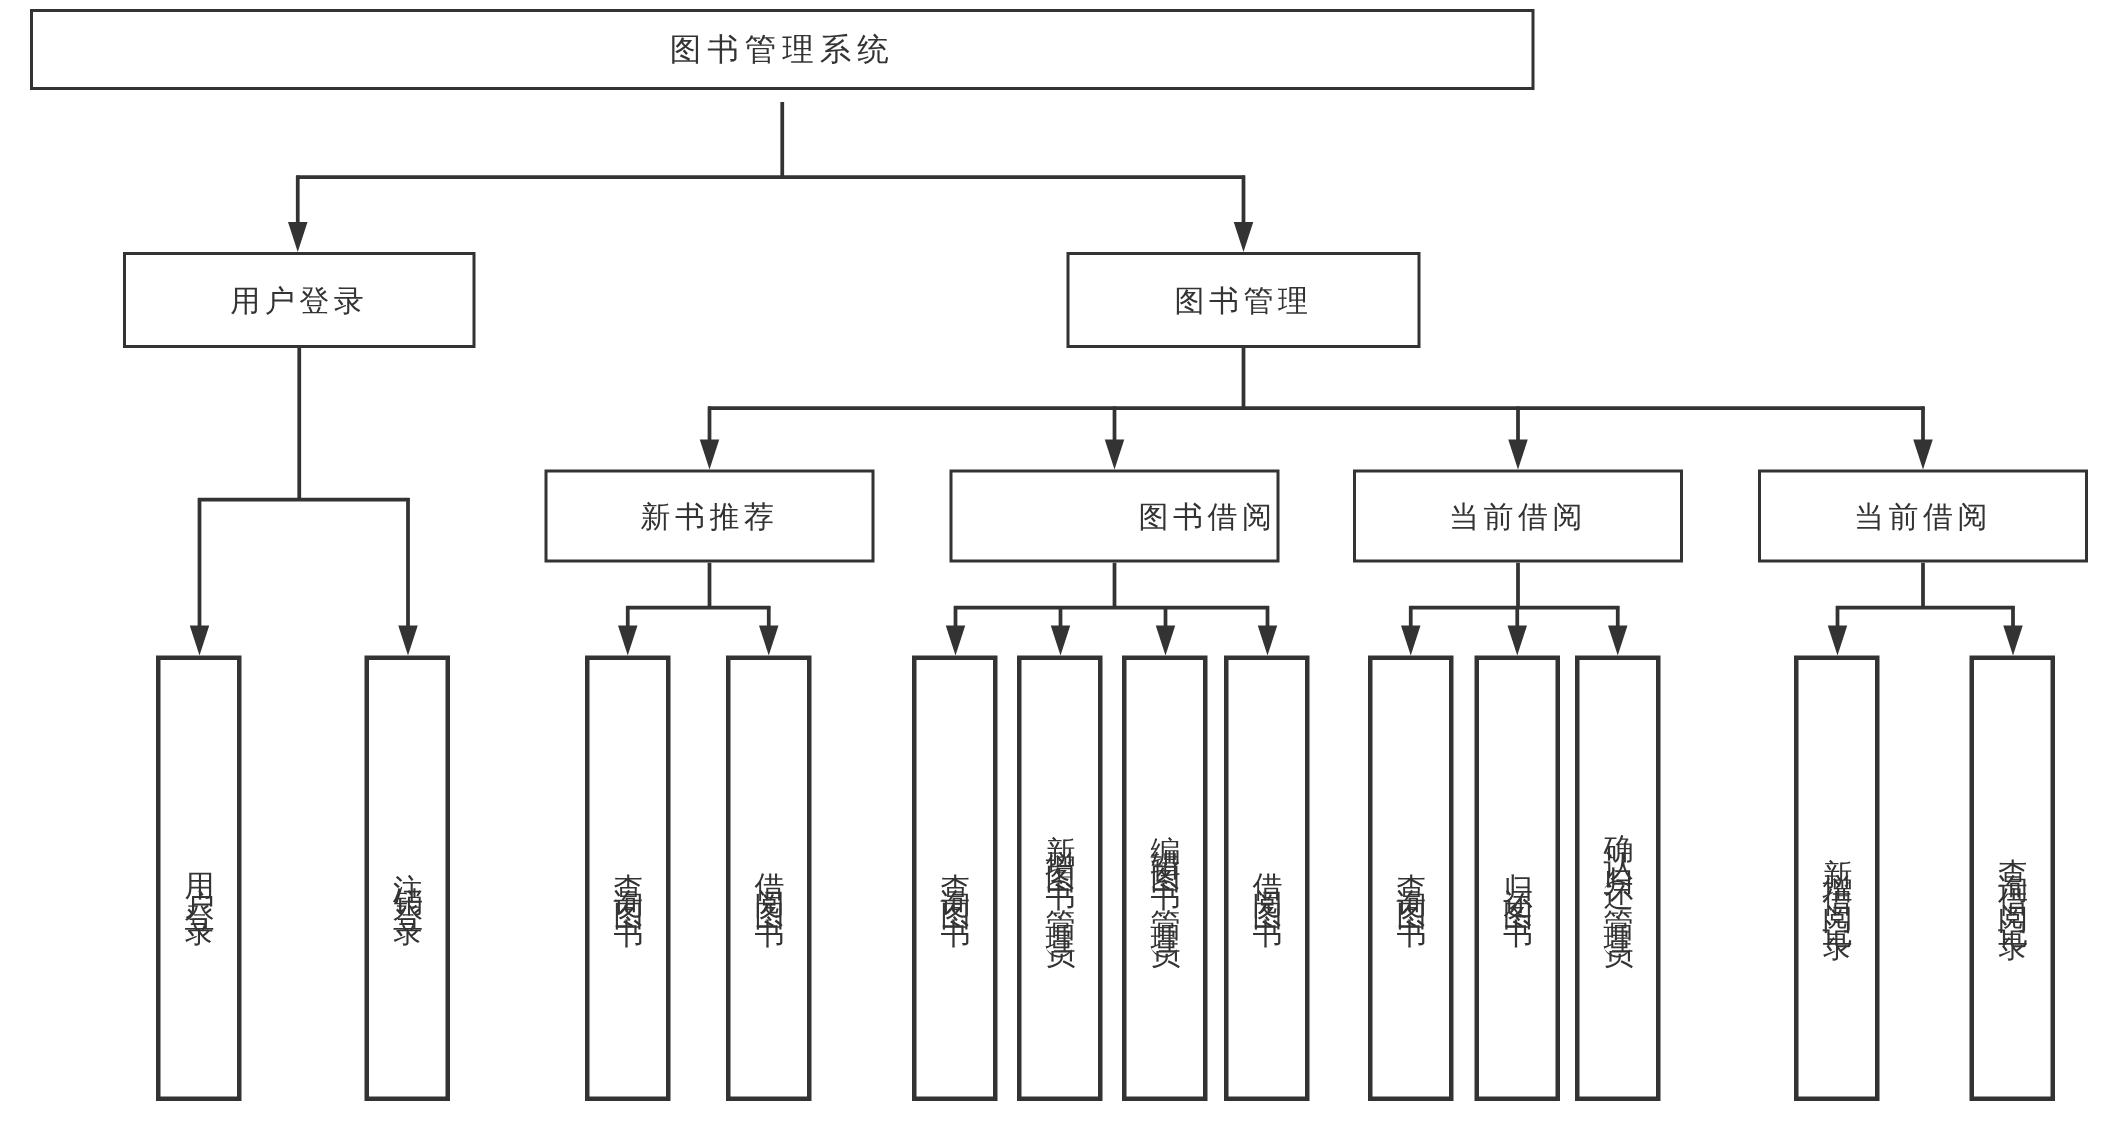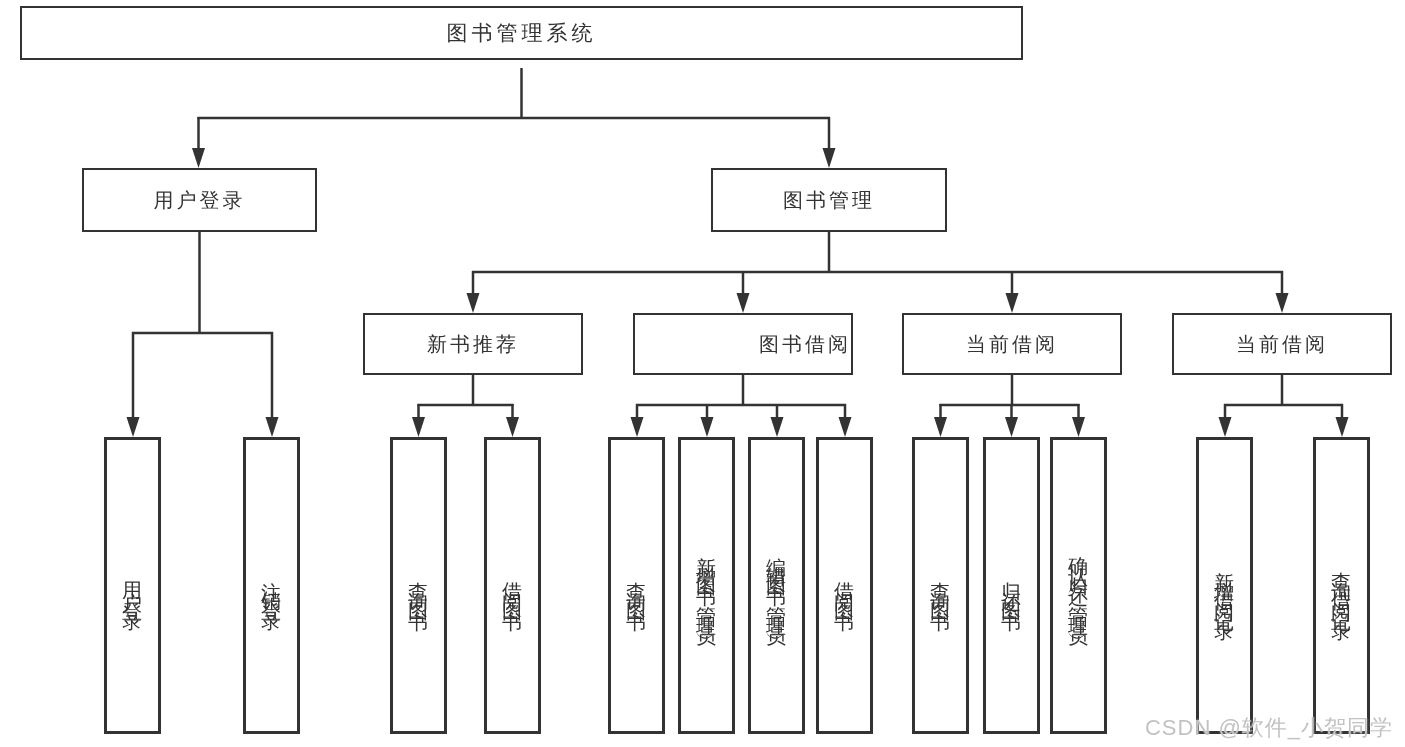--- a/index.html
+++ b/index.html
@@ -218,14 +218,13 @@
     <span class="vlabel">确认归还（管理员）</span>
   </div>
 
   <div class="leaf leaf-e1">
     <span class="vlabel">新增借阅记录</span>
   </div>
   <div class="leaf leaf-e2">
     <span class="vlabel">查询借阅记录</span>
   </div>
 
-  <div id="watermark">CSDN @软件_小贺同学</div>
 </div>
 
 </body></html>

